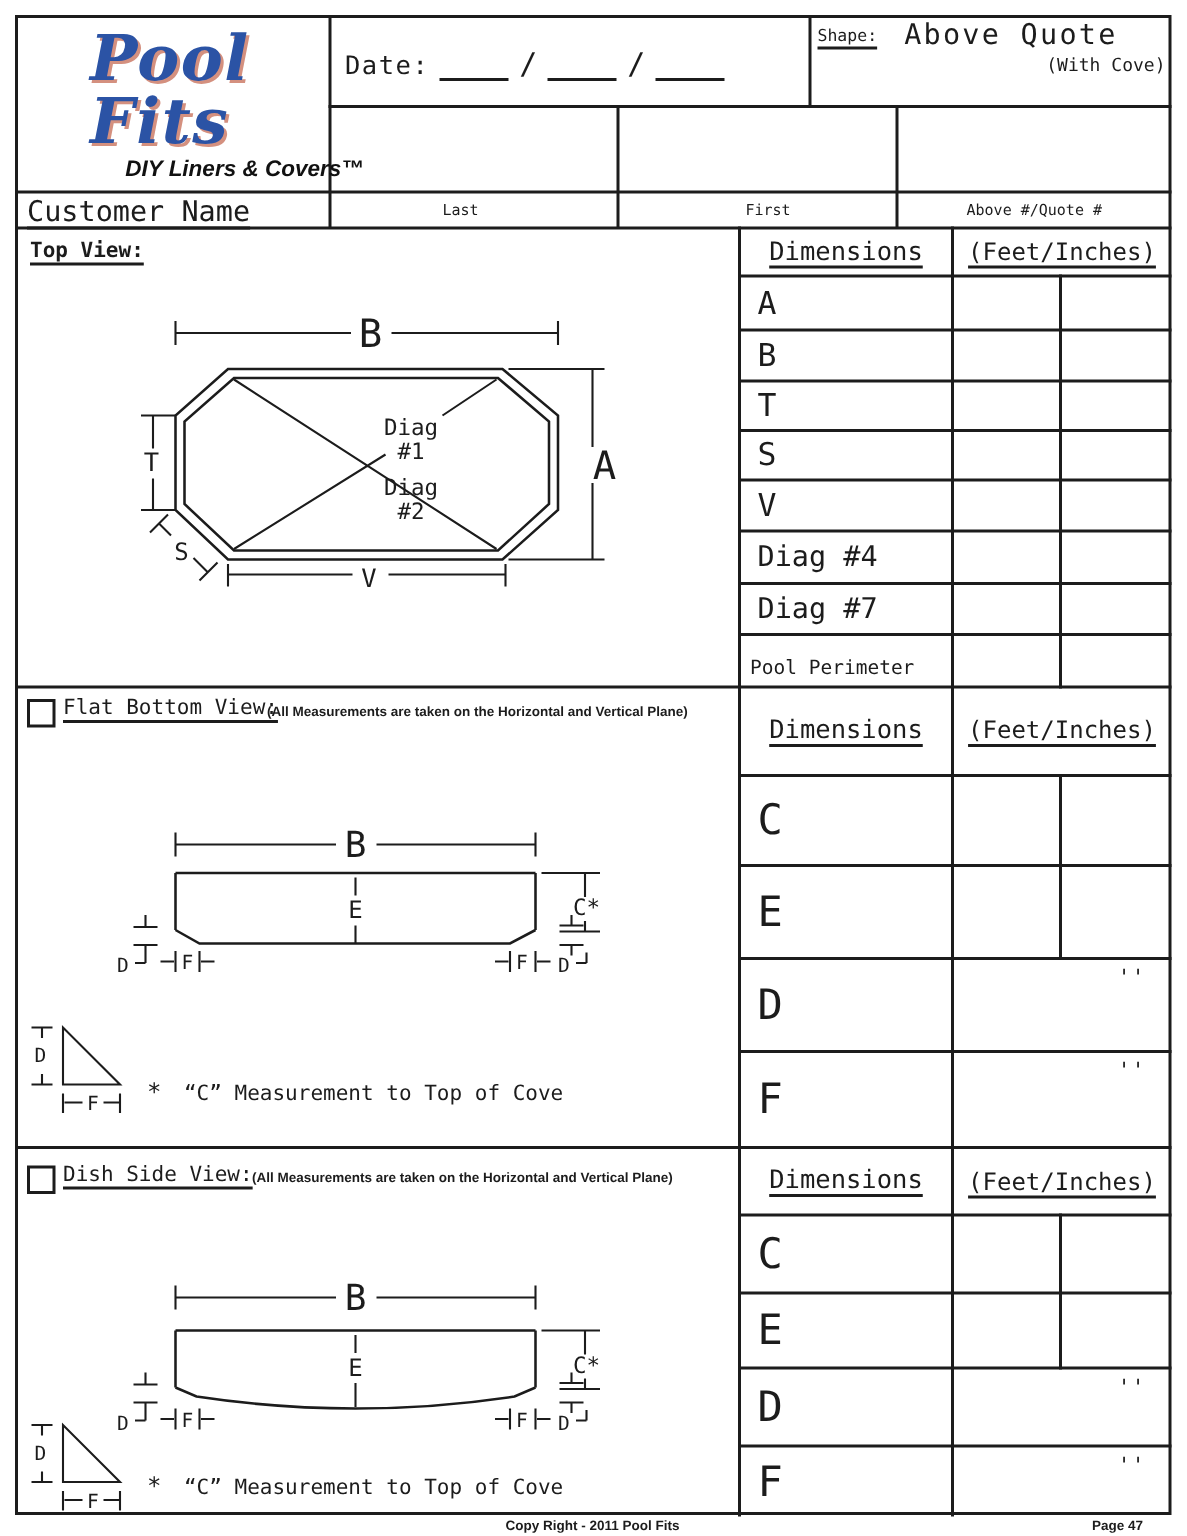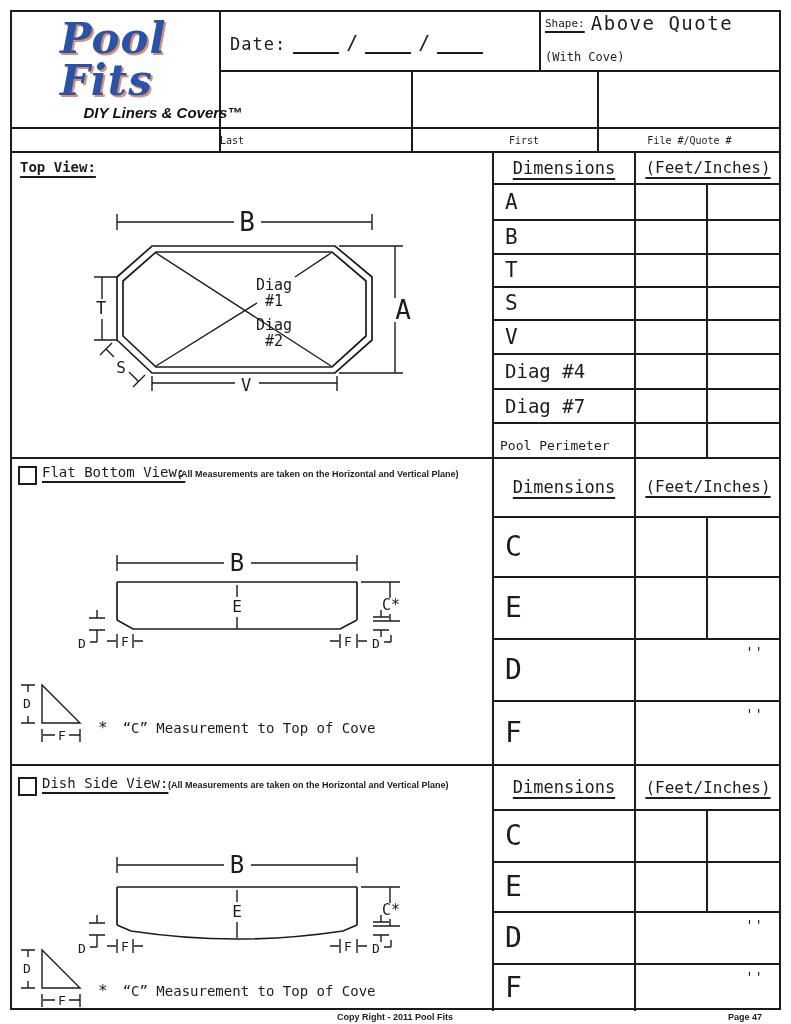--- a/index.html
+++ b/index.html
@@ -72,34 +72,35 @@
   <div class="abs cad" style="left:230px;top:30px;display:flex;align-items:flex-end;gap:7px;">
     <span style="font-size:17px;letter-spacing:1px;">Date:</span>
     <span class="blank"></span>
     <span style="font-size:20px;">/</span>
     <span class="blank"></span>
     <span style="font-size:20px;">/</span>
     <span class="blank"></span>
   </div>
 
   <div class="abs cad" style="left:545px;top:12px;width:232px;">
-    <div style="display:flex;gap:6px;align-items:flex-start;">
+    <div style="display:flex;gap:18px;align-items:flex-start;">
       <span class="u" style="font-size:11px;padding-top:5px;">Shape:</span>
       <span style="font-size:19px;letter-spacing:1.5px;">Above Quote</span>
     </div>
-    <div style="font-size:12px;text-align:left;margin-top:16px;">(With Cove)</div>
+    <div style="font-size:12px;text-align:right;margin-top:2px;">(With Cove)</div>
   </div>
 
   <div class="cell-hit" style="left:221px;top:72px;width:189px;height:54px;"></div>
   <div class="cell-hit" style="left:413px;top:72px;width:183px;height:54px;"></div>
   <div class="cell-hit" style="left:599px;top:72px;width:180px;height:54px;"></div>
 
-  <div class="abs cad" style="left:220px;top:135px;width:174px;text-align:left;font-size:10px;">Last</div>
-  <div class="abs cad" style="left:424px;top:135px;width:200px;text-align:center;font-size:10px;">First</div>
-  <div class="abs cad" style="left:598px;top:135px;width:183px;text-align:center;font-size:10px;">File #/Quote #</div>
+  <div class="abs cad u" style="left:18px;top:130px;font-size:19px;">Customer Name</div>
+  <div class="abs cad" style="left:220px;top:135px;width:174px;text-align:center;font-size:10px;">Last</div>
+  <div class="abs cad" style="left:412px;top:135px;width:200px;text-align:center;font-size:10px;">First</div>
+  <div class="abs cad" style="left:598px;top:135px;width:183px;text-align:center;font-size:10px;">Above #/Quote #</div>
 
   <div class="abs cad u" style="left:20px;top:159px;font-size:14px;font-weight:bold;">Top View:</div>
 
   <div class="checkbox" style="left:18px;top:466px;"></div>
   <div class="abs cad u" style="left:42px;top:464px;font-size:14px;">Flat Bottom View:</div>
   <div class="abs smallsans" style="left:178px;top:469px;font-size:9px;font-weight:bold;white-space:nowrap;">(All Measurements are taken on the Horizontal and Vertical Plane)</div>
 
   <div class="checkbox" style="left:18px;top:777px;"></div>
   <div class="abs cad u" style="left:42px;top:775px;font-size:14px;">Dish Side View:</div>
   <div class="abs smallsans" style="left:168px;top:780px;font-size:9px;font-weight:bold;white-space:nowrap;">(All Measurements are taken on the Horizontal and Vertical Plane)</div>

